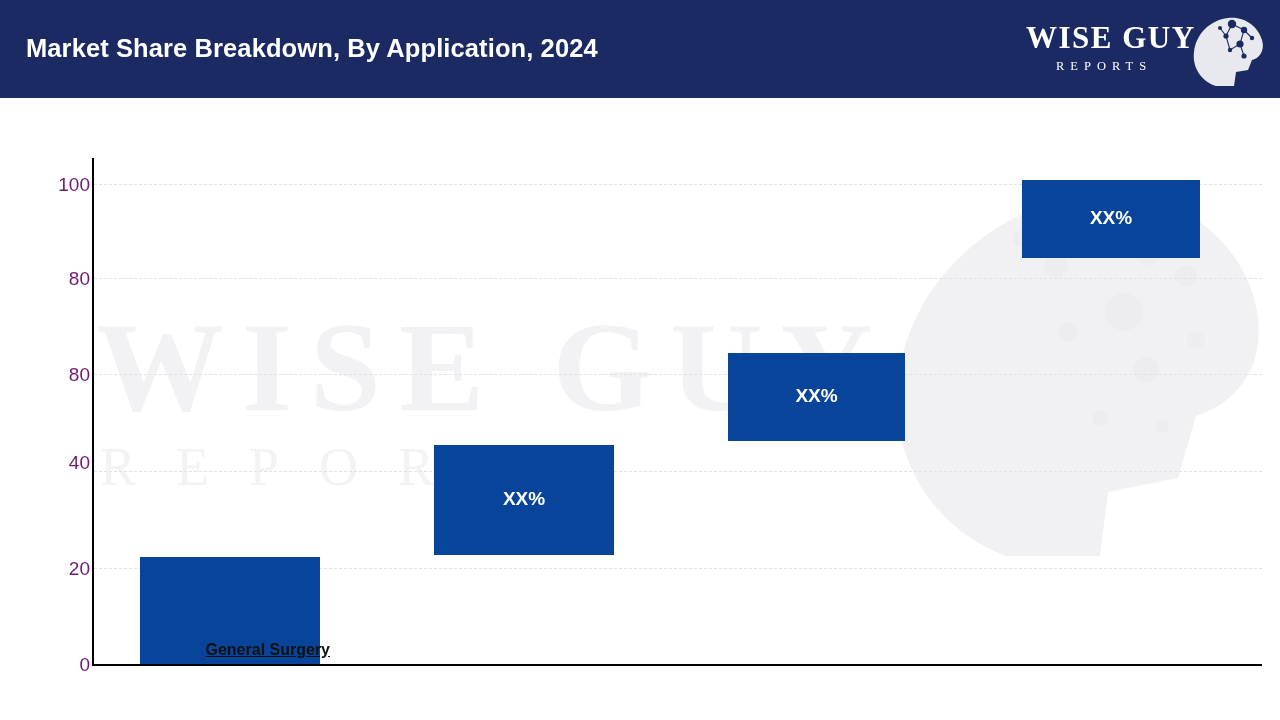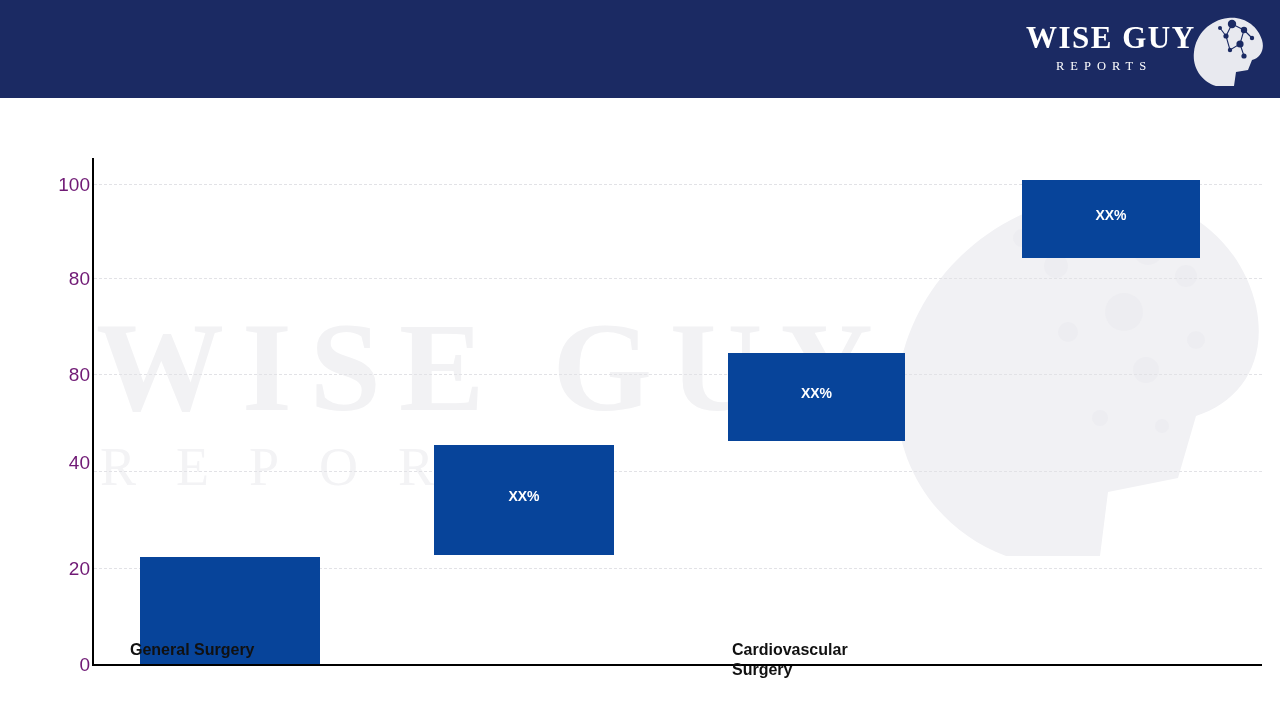--- a/index.html
+++ b/index.html
@@ -135,40 +135,42 @@
     color: #701a75;
   }
 
   .bar {
     position: absolute;
     background: #07449a;
   }
   .bar-label {
     position: absolute;
     color: #ffffff;
-    font-size: 14px;
+    font-size: 19px;
     font-weight: bold;
     text-align: center;
     white-space: nowrap;
   }
   .cat-label {
     position: absolute;
     font-size: 16px;
     font-weight: bold;
     color: #111111;
-    text-align: left;
+    text-align: right;
     line-height: 20px;
+    text-decoration: underline;
   }
 </style>
 </head>
 <body>
 
 <div id="page">
 
   <div id="header">
+    <div id="header-title">Market Share Breakdown, By Application, 2024</div>
 
     <div id="logo">
       <div id="logo-wordmark">WISE GUY</div>
       <div id="logo-sub">REPORTS</div>
       <svg id="logo-head-svg" viewBox="0 0 86 84">
         <path d="M30 80 C16 76 6 62 8 46 C10 28 24 14 42 12 C58 10 72 20 76 34 C79 44 74 52 66 54 L62 64 L50 66 L48 80 Z" fill="#ffffff" opacity="0.95"></path>
         <circle cx="46" cy="18" r="4.2" fill="#1b2a63"></circle>
         <circle cx="58" cy="24" r="3.2" fill="#1b2a63"></circle>
         <circle cx="40" cy="30" r="2.6" fill="#1b2a63"></circle>
         <circle cx="54" cy="38" r="3.6" fill="#1b2a63"></circle>
@@ -225,15 +227,14 @@
     <div class="bar" style="left:434px; top:347px; width:180px; height:110px;"></div>
     <div class="bar-label" style="left: 434px; top: 390px; width: 180px;">XX%</div>
 
     <div class="bar" style="left:728px; top:255px; width:177px; height:88px;"></div>
     <div class="bar-label" style="left: 728px; top: 287px; width: 177px;">XX%</div>
 
     <div class="bar" style="left:1022px; top:82px; width:178px; height:78px;"></div>
     <div class="bar-label" style="left: 1022px; top: 109px; width: 178px;">XX%</div>
 
     <div class="cat-label" style="left:130px; top:542px; width:200px;">General Surgery</div>
-    <div class="cat-label" style="left:732px; top:542px; width:170px;">Cardiovascular Surgery</div>
   </div>
 </div>
 
 </body></html>

